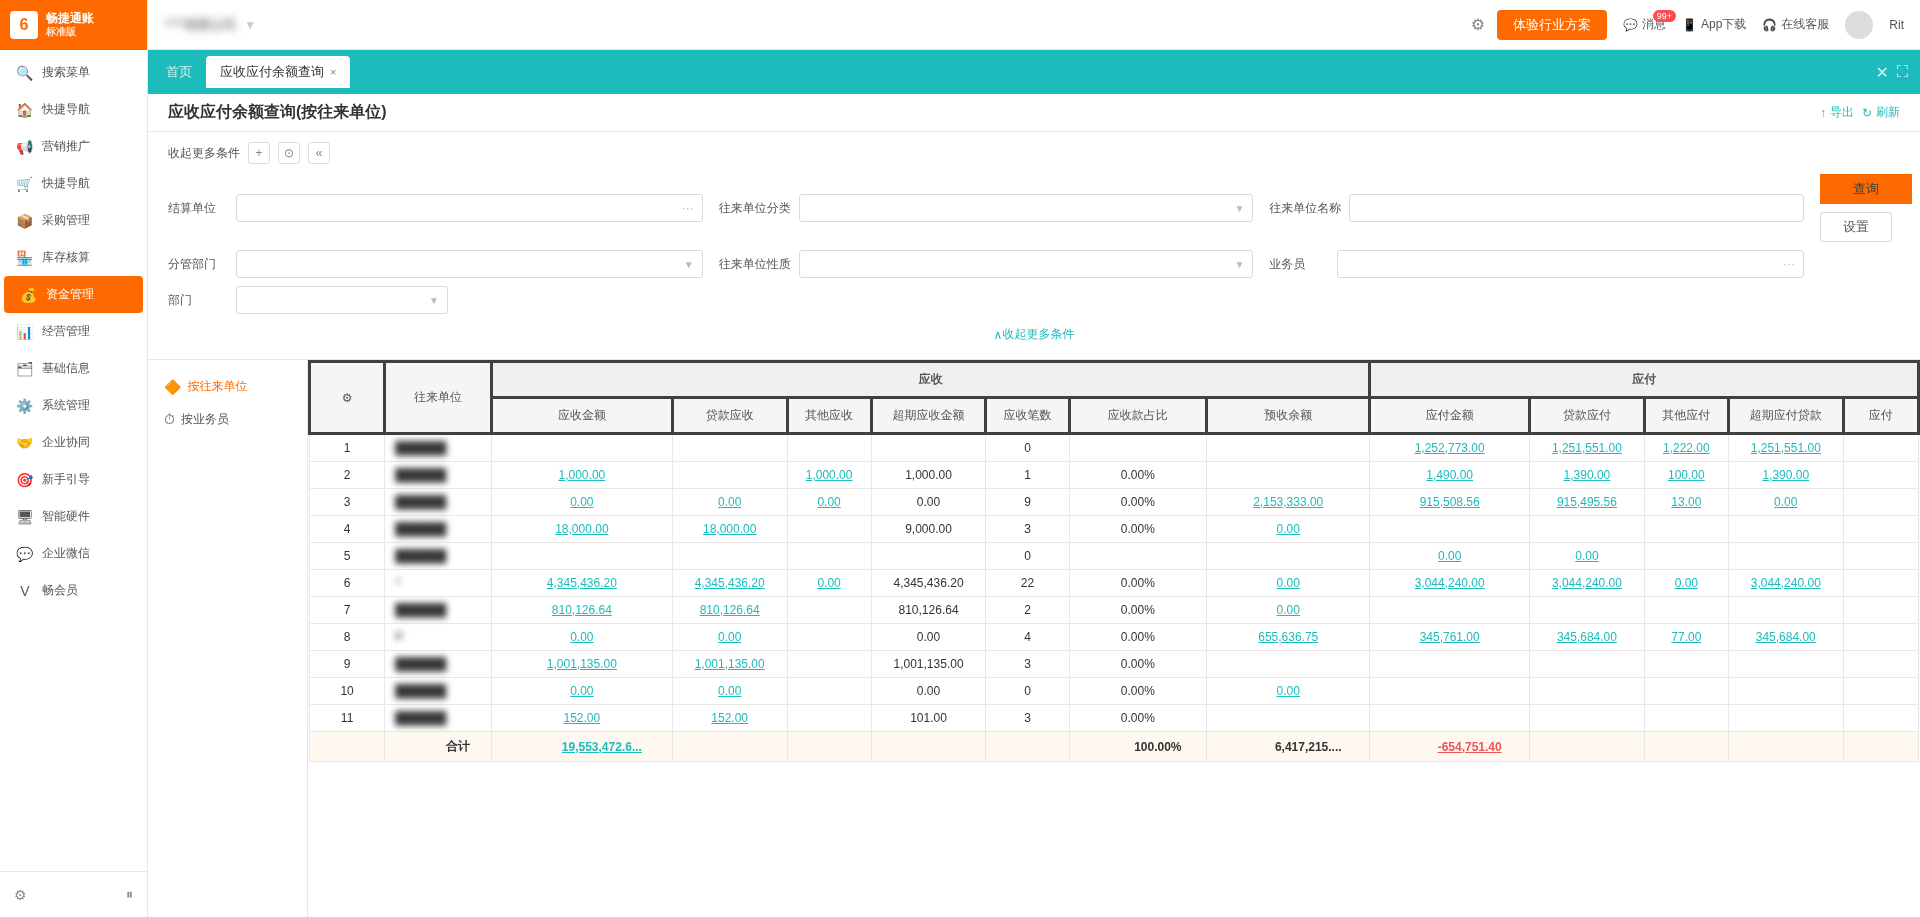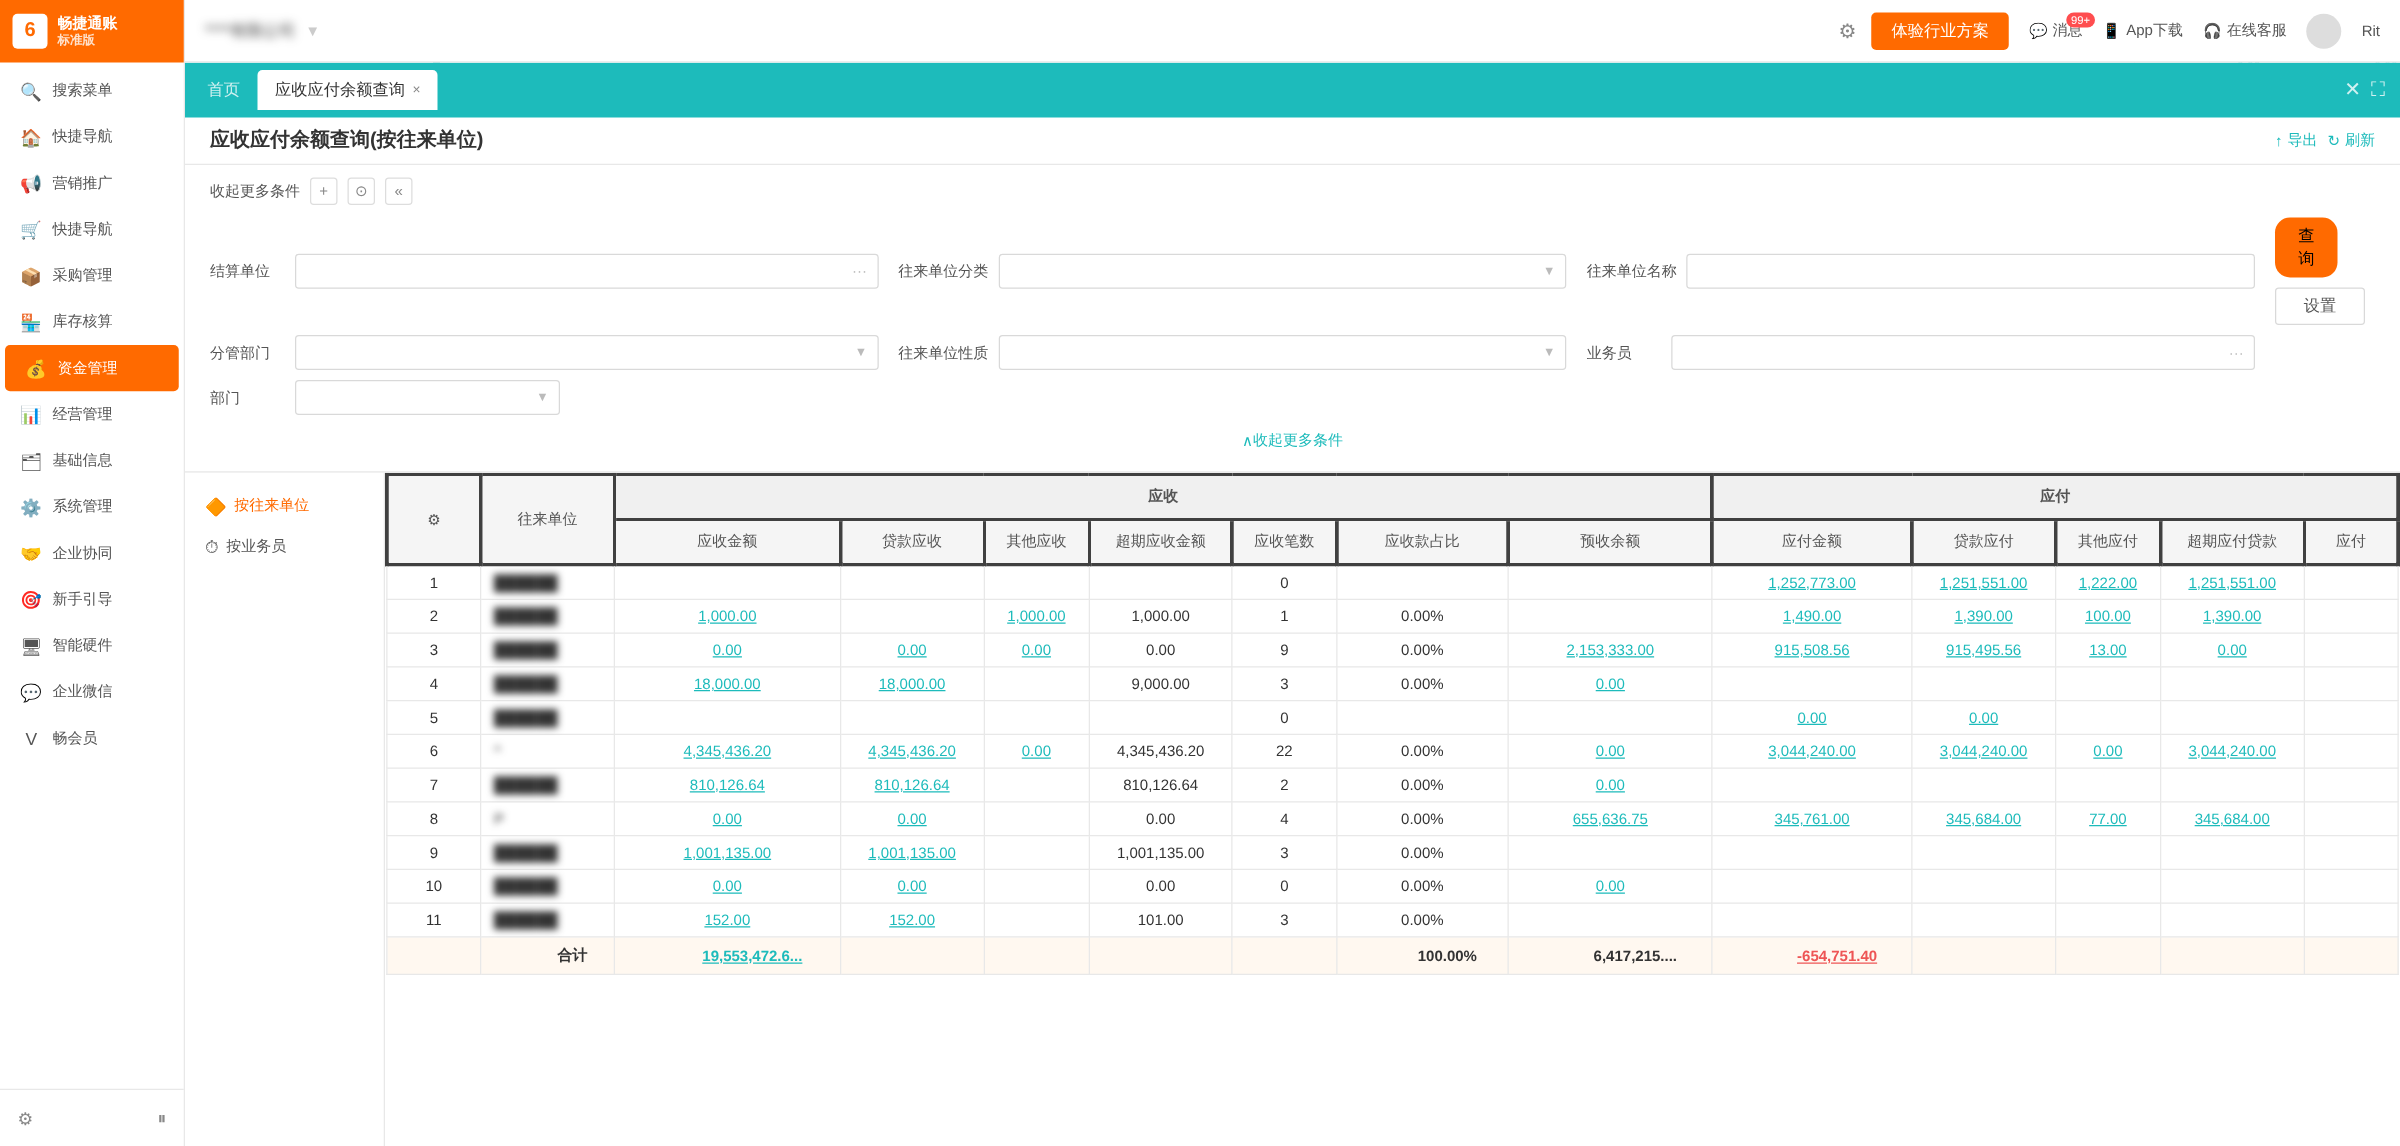--- a/index.html
+++ b/index.html
@@ -153,23 +153,23 @@
       border: 1px solid #e8e8e8; padding: 6px 8px;
       text-align: center; color: #333; white-space: nowrap;
     }
     .data-table td.link { color: #1dbbbb; text-decoration: underline; cursor: pointer; }
     .data-table td.name { text-align: left; padding-left: 10px; }
     .data-table .footer-row td { background: #fff8f0; font-weight: bold; padding-left: 48px; }
     .row-num { color: #999; }
 
     
     .query-btn {
-      background: #ff6a00; color: #000000; border: none; padding: 6px 18px;
-      border-radius: 12px; cursor: pointer; font-size: 13px; display: block;
-      margin-bottom: 4px; width: 50px;
+      background: #ff6a00; color: #404040; border: none; padding: 6px 18px;
+      border-radius: 0; cursor: pointer; font-size: 13px; display: block;
+      margin-bottom: 4px; width: 92px;
     }
     .set-btn {
       background: #fff; color: #555; border: 1px solid #d9d9d9; padding: 5px 18px;
       border-radius: 3px; cursor: pointer; font-size: 13px; display: block; width: 72px;
     }
   </style>
 </head>
 <body>
 
 <div class="sidebar">

